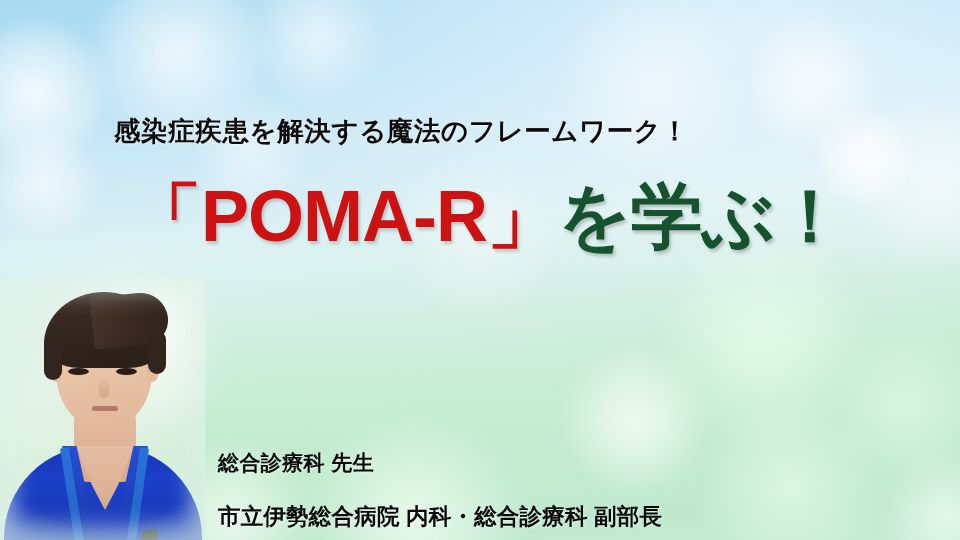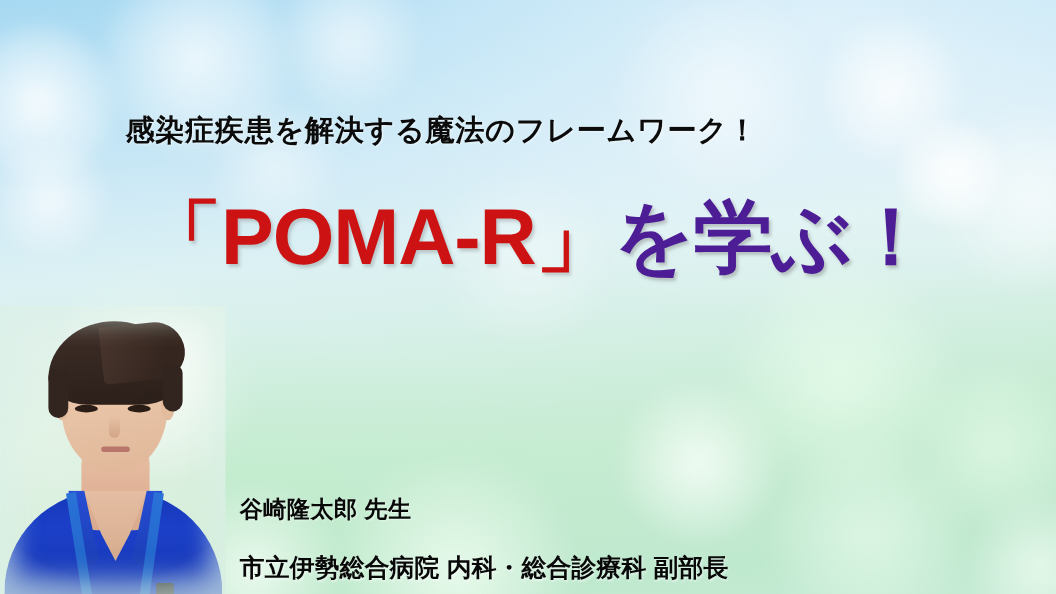--- a/index.html
+++ b/index.html
@@ -65,21 +65,21 @@
   .b14{ left: 150px;  top: 440px;  width: 160px; height: 160px; background: radial-gradient(circle, rgba(252,255,252,0.70) 0%, rgba(252,255,252,0.18) 56%, rgba(252,255,252,0) 74%); filter: blur(9px); }
   .b15{ left: 830px;  top: 330px;  width: 150px; height: 150px; background: radial-gradient(circle, rgba(234,253,236,0.60) 0%, rgba(234,253,236,0.16) 58%, rgba(234,253,236,0) 74%); filter: blur(10px); }
   .b16{ left: 880px;  top: 450px;  width: 130px; height: 130px; background: radial-gradient(circle, rgba(248,255,248,0.66) 0%, rgba(248,255,248,0.18) 56%, rgba(248,255,248,0) 74%); filter: blur(9px); }
   .b17{ left: 400px;  top: 156px;  width: 160px; height: 160px; background: radial-gradient(circle, rgba(255,255,255,0.42) 0%, rgba(255,255,255,0.10) 58%, rgba(255,255,255,0) 76%); filter: blur(12px); }
   .b18{ left: 30px;   top: 250px;  width: 200px; height: 200px; background: radial-gradient(circle, rgba(240,255,244,0.55) 0%, rgba(240,255,244,0.14) 58%, rgba(240,255,244,0) 76%); filter: blur(12px); }
 
   
   .subtitle {
     position: absolute;
     left: 114px;
-    top: 100px;
+    top: 113px;
     font-size: 26.5px;
     font-weight: 700;
     letter-spacing: 0.6px;
     color: #0b0b0b;
     white-space: nowrap;
     text-shadow: 1px 1px 2px rgba(255,255,255,0.55);
   }
 
   .title {
     position: absolute;
@@ -89,21 +89,21 @@
     font-weight: 700;
     letter-spacing: -1px;
     white-space: nowrap;
     line-height: 1.08;
   }
   .title .t-red {
     color: #cc1212;
     text-shadow: 2px 3px 3px rgba(120,120,120,0.35);
   }
   .title .t-gray {
-    color: #4c1d95;
+    color: #14532d;
     text-shadow: 2px 3px 3px rgba(120,120,120,0.40);
     margin-top: 13px;
   }
 
   .presenter {
     position: absolute;
     left: 218px;
     top: 449px;
     color: #080808;
     font-weight: 700;
@@ -310,17 +310,17 @@
     <div class="mouth"></div>
     <div class="hair"></div>
     <div class="hair-sweep"></div>
     <div class="sideburn-l"></div>
     <div class="sideburn-r"></div>
     <div class="vignette"></div>
     <div class="blend-edge"></div>
   </div>
 
   <div class="presenter">
-    <span class="line1">谷崎隆太郎 先生</span>
+    <span class="line1">総合診療科 先生</span>
     <span class="line2">市立伊勢総合病院 内科・総合診療科 副部長</span>
   </div>
 
 </div>
 
 </body></html>

